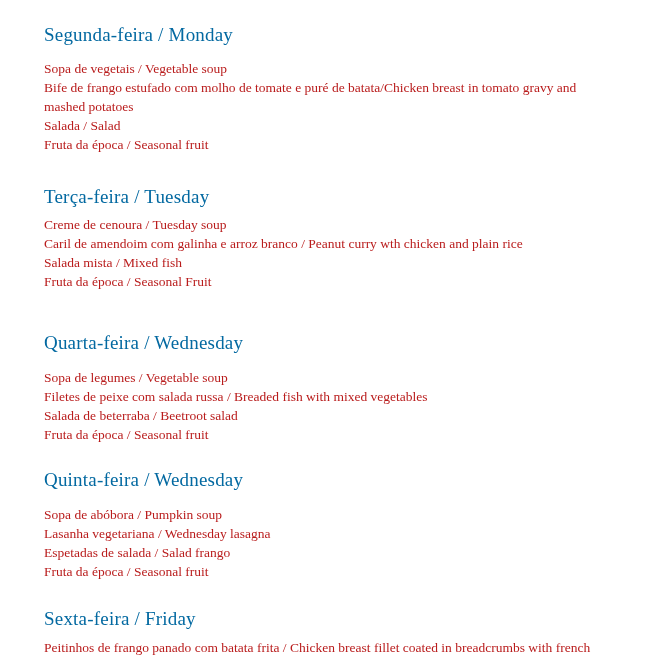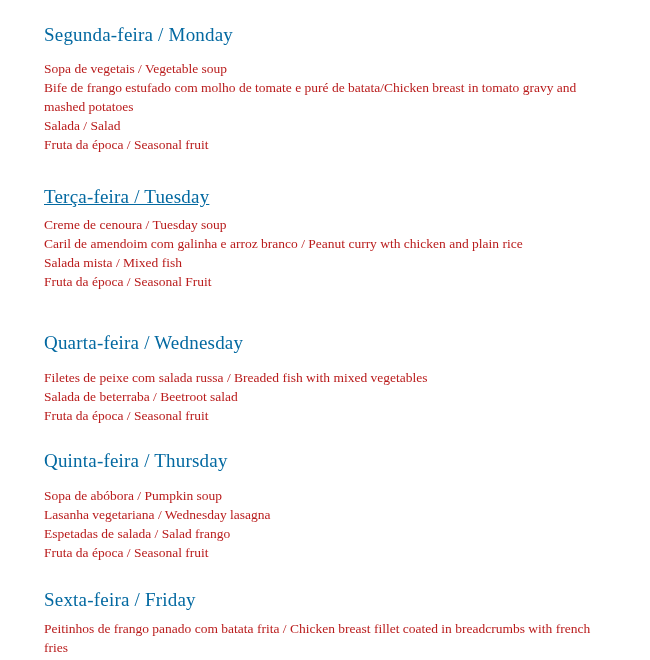--- a/index.html
+++ b/index.html
@@ -31,21 +31,21 @@
   .menu-item {
     font-size: 13.5px;
     line-height: 19px;
     margin: 0;
     max-width: 576px;
     color: #b91c1c;
   }
   
   .s0 .day-heading { margin-bottom: 13px; }
   .s1 { margin-top: 32px; }
-  .s1 .day-heading { margin-bottom: 7px; text-decoration: underline; }
+  .s1 .day-heading { margin-bottom: 7px; }
   .s2 { margin-top: 41px; }
   .s2 .day-heading { margin-bottom: 14px; }
   .s3 { margin-top: 25px; }
   .s3 .day-heading { margin-bottom: 14px; }
   .s4 { margin-top: 27px; }
   .s4 .day-heading { margin-bottom: 8px; }
 </style>
 </head>
 <body>
 
@@ -62,27 +62,28 @@
   <div class="section s1">
     <h2 class="day-heading">Terça-feira / Tuesday</h2>
     <p class="menu-item">Creme de cenoura / Tuesday soup</p>
     <p class="menu-item">Caril de amendoim com galinha e arroz branco / Peanut curry wth chicken and plain rice</p>
     <p class="menu-item">Salada mista / Mixed fish</p>
     <p class="menu-item">Fruta da época / Seasonal Fruit</p>
   </div>
 
   <div class="section s2">
     <h2 class="day-heading">Quarta-feira / Wednesday</h2>
+    <p class="menu-item">Sopa de legumes / Vegetable soup</p>
     <p class="menu-item">Filetes de peixe com salada russa / Breaded fish with mixed vegetables</p>
     <p class="menu-item">Salada de beterraba / Beetroot salad</p>
     <p class="menu-item">Fruta da época / Seasonal fruit</p>
   </div>
 
   <div class="section s3">
-    <h2 class="day-heading">Quinta-feira / Thursday</h2>
+    <h2 class="day-heading">Quinta-feira / Wednesday</h2>
     <p class="menu-item">Sopa de abóbora / Pumpkin soup</p>
     <p class="menu-item">Lasanha vegetariana / Wednesday lasagna</p>
     <p class="menu-item">Espetadas de salada / Salad frango</p>
     <p class="menu-item">Fruta da época / Seasonal fruit</p>
   </div>
 
   <div class="section s4">
     <h2 class="day-heading">Sexta-feira / Friday</h2>
     <p class="menu-item">Peitinhos de frango panado com batata frita / Chicken breast fillet coated in breadcrumbs with french fries</p>
 

